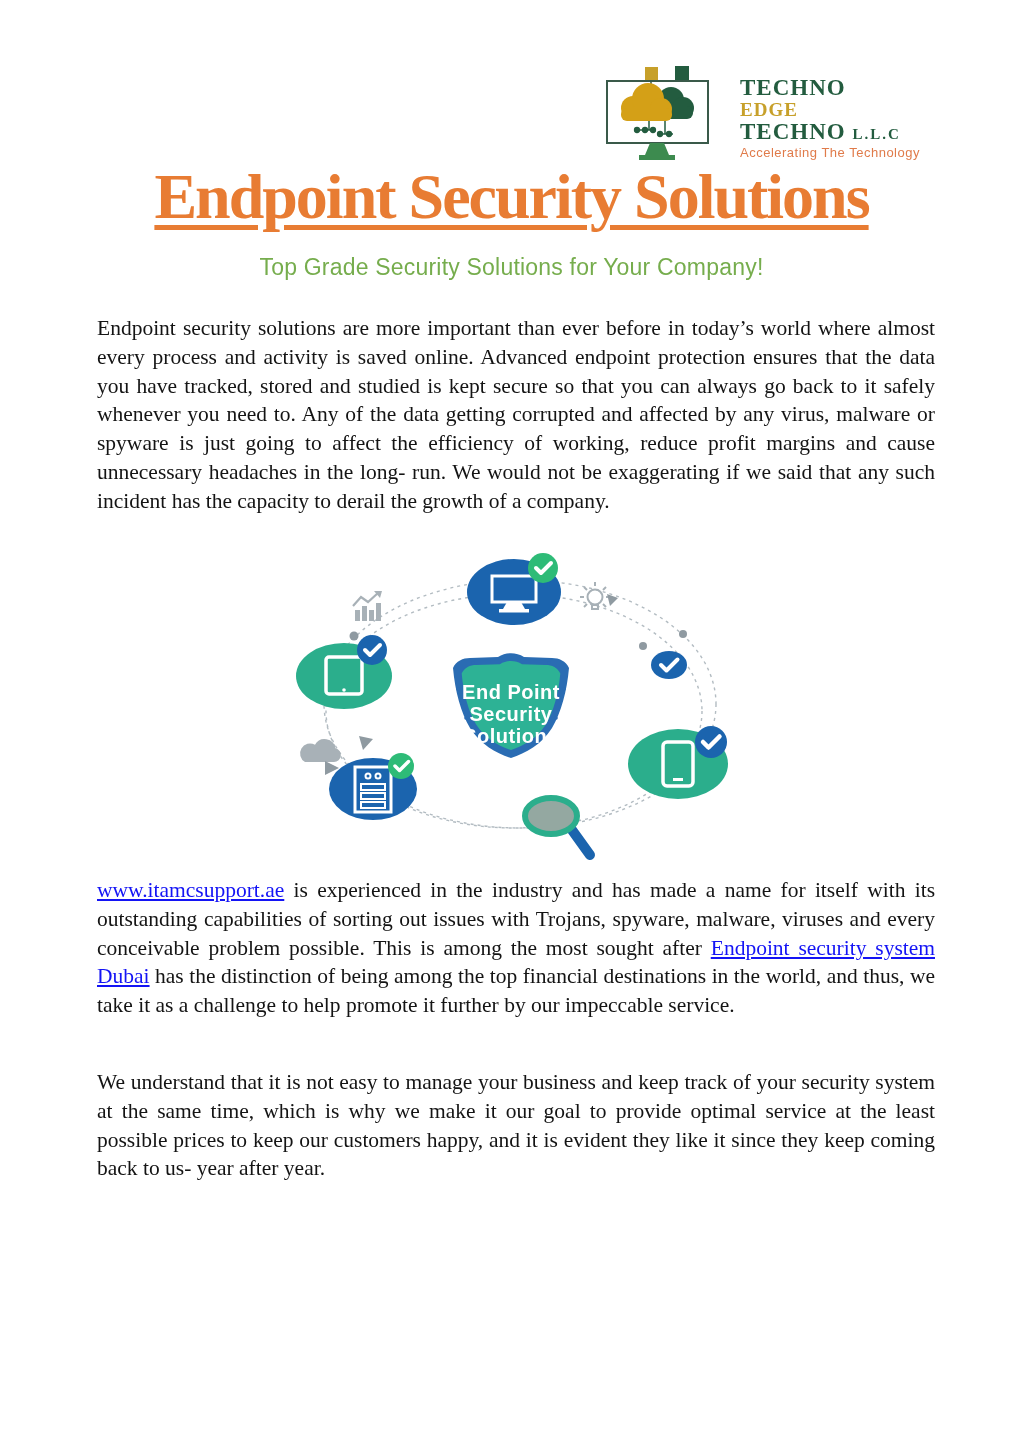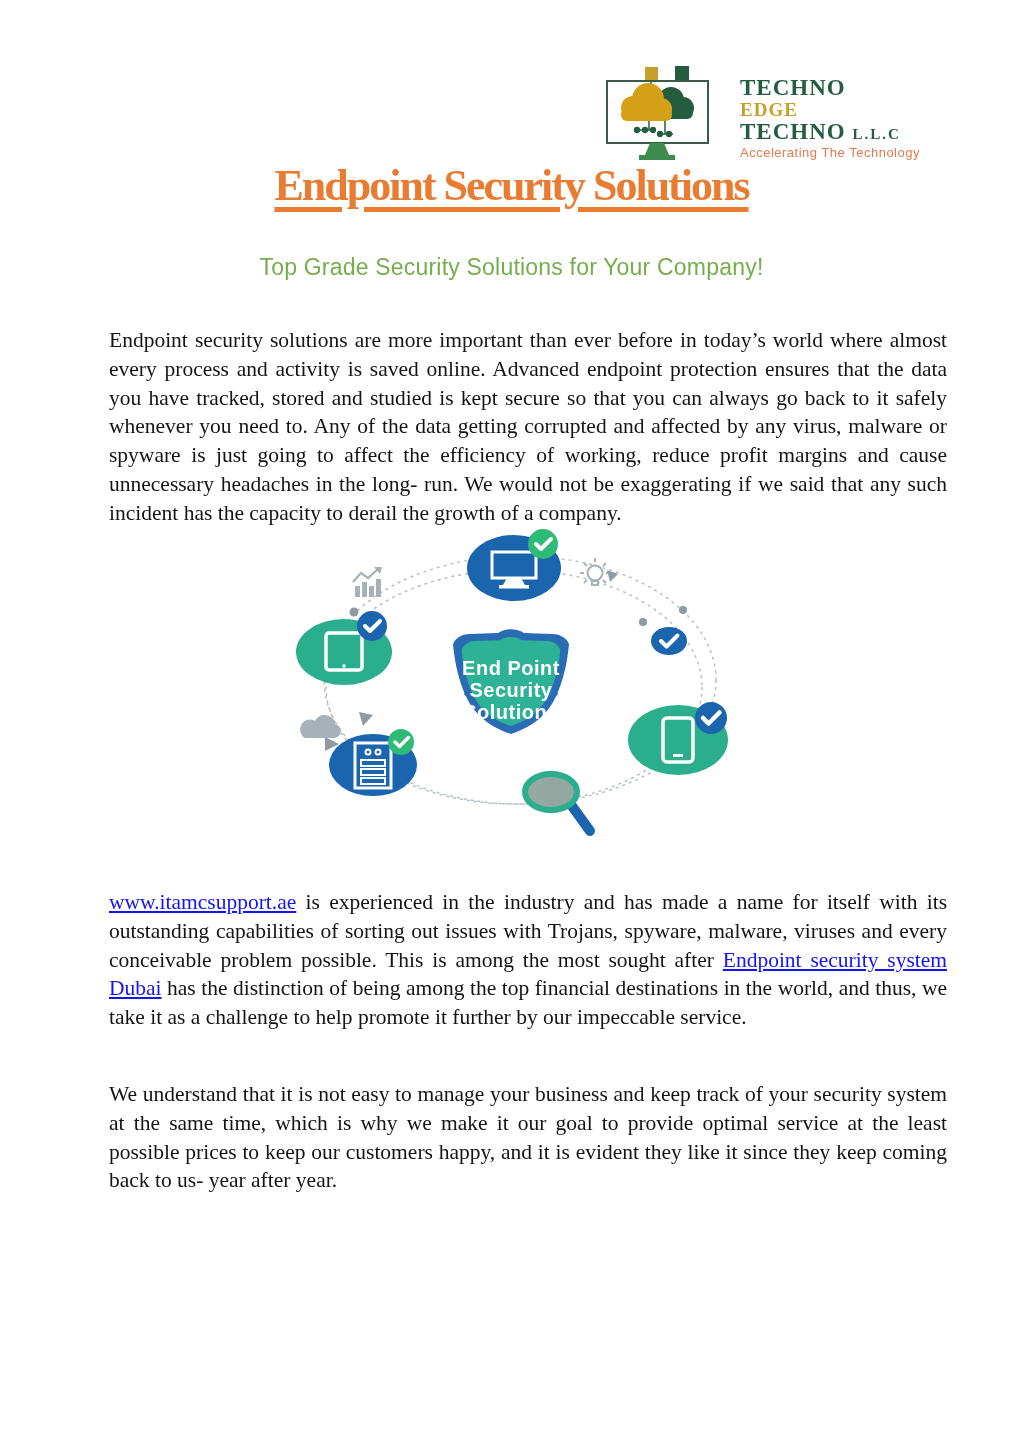--- a/index.html
+++ b/index.html
@@ -17,42 +17,42 @@
   .logo-text{padding-top:10px;line-height:1.04;font-family:"Liberation Serif",serif;font-weight:bold;letter-spacing:1px;}
   .logo-l1{font-size:23px;color:#235C3F;}
   .logo-l2{font-size:19px;color:#C7A02A;}
   .logo-l3{font-size:23px;color:#235C3F;}
   .logo-llc{font-size:15px;letter-spacing:2px;}
   .logo-tag{font-size:13px;font-weight:normal;letter-spacing:.5px;color:#E07B4A;font-family:"Liberation Sans",sans-serif;margin-top:2px;}
   
   .title{
     position:absolute;top:160px;left:0;width:100%;
     text-align:center;margin:0;
-    font-size:44px;font-weight:bold;letter-spacing:-2px;
+    font-size:64px;font-weight:bold;letter-spacing:-2px;
     color:#E87C33;
   }
   .title .u{text-decoration:underline;text-decoration-thickness:5px;text-underline-offset:7px;}
   .subtitle{
     position:absolute;top:254px;left:0;width:100%;
     text-align:center;margin:0;
     font-family:"Liberation Sans",sans-serif;
     font-size:23px;font-weight:normal;color:#76AD4D;letter-spacing:.2px;
   }
   
   .para{
-    position:absolute;left:93px;width:838px;margin:16px;
+    position:absolute;left:93px;width:838px;margin:4px;
     font-size:21.5px;line-height:28.8px;color:#141414;
     text-align:justify;
   }
   .p1{top:310px;}
   .p2{top:872px;}
   .p3{top:1064px;}
   .doc-link{color:#1414F5;font-weight:normal;text-decoration:underline;cursor:pointer;}
   
-  .illus{position:absolute;top:522px;left:277px;width:470px;height:322px;margin:0;}
+  .illus{position:absolute;top:546px;left:277px;width:470px;height:322px;margin:0;}
   .shield-text{font-family:"Liberation Sans",sans-serif;font-weight:bold;font-size:20px;fill:#ffffff;letter-spacing:.5px;}
 </style>
 </head>
 <body>
 
 <div class="page">
 
   <header class="logo">
     <svg class="logo-mark" viewBox="0 0 114 98" aria-hidden="true">
 

